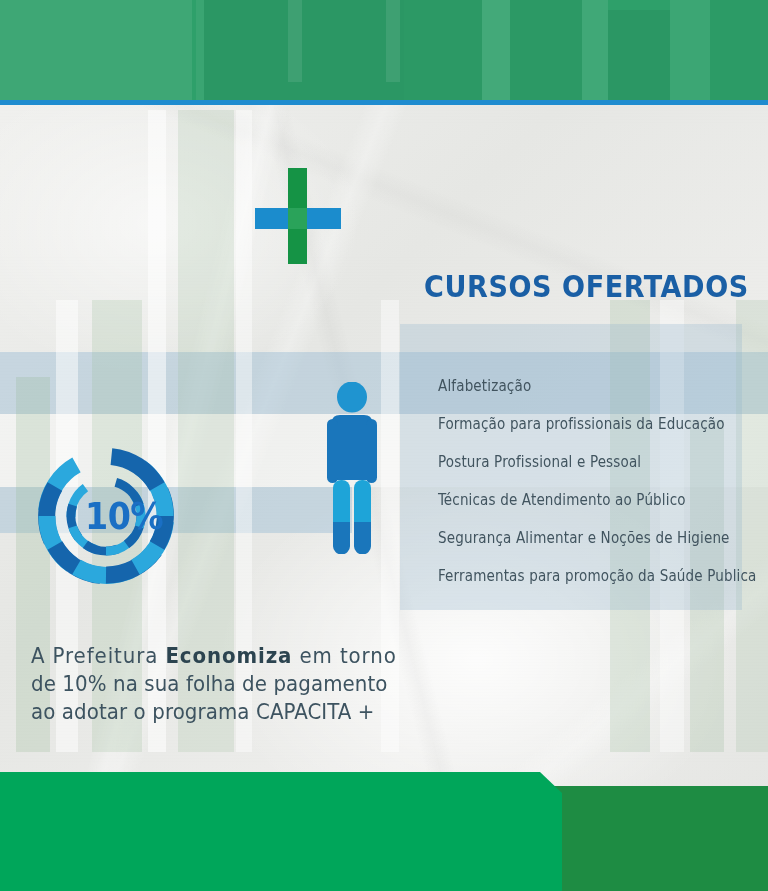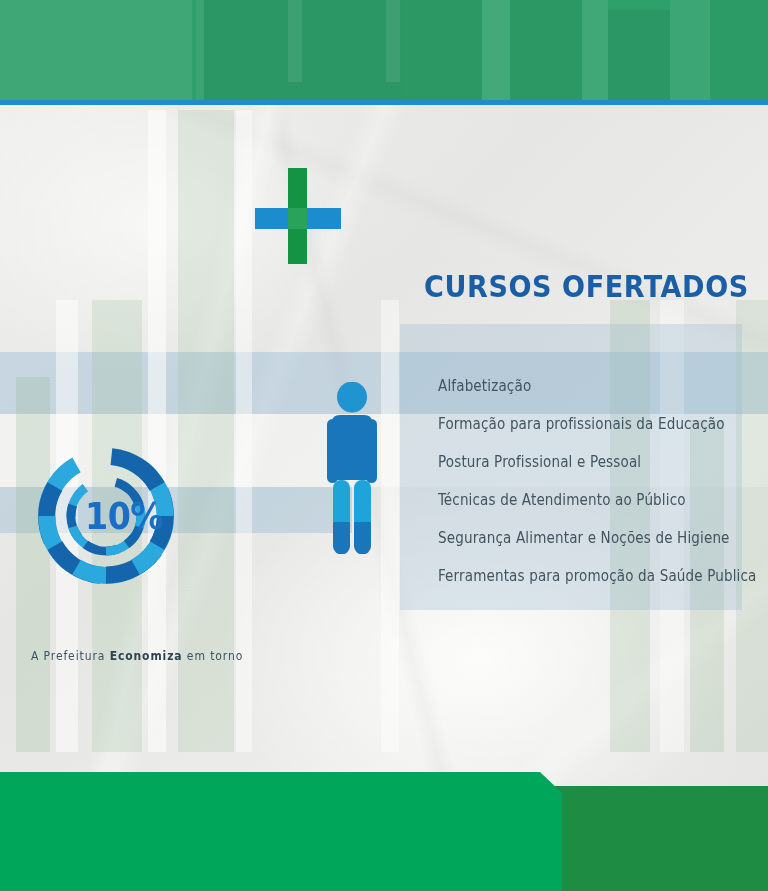--- a/index.html
+++ b/index.html
@@ -190,21 +190,21 @@
     letter-spacing: -0.5px;
     line-height: 1;
   }
 
   
   .savings-text {
     position: absolute;
     left: 31px; top: 642px;
     width: 330px;
     font-family: "Liberation Sans Narrow", "DejaVu Sans Condensed", "Liberation Sans", sans-serif;
-    font-size: 12px;
+    font-size: 22px;
     line-height: 28px;
     color: #3d5360;
     letter-spacing: 0.1px;
   }
   .savings-text .ln { display: block; white-space: nowrap; }
   .savings-text .emph { font-weight: 700; color: #2c4450; }
   .savings-text .ln-1 { letter-spacing: 0.9px; }
 
   
   .footer-dark {
@@ -314,20 +314,22 @@
       <path d="M 68 68 m 0 -35 A 35 35 0 0 0 39.11 48.31" stroke="#2ba8dd" transform="rotate(-180 68 68)"></path>
       <path d="M 68 68 m 0 -35 A 35 35 0 0 0 39.11 48.31" stroke="#1565ac" transform="rotate(-216 68 68)"></path>
       <path d="M 68 68 m 0 -35 A 35 35 0 0 0 39.11 48.31" stroke="#2ba8dd" transform="rotate(-252 68 68)"></path>
       <path d="M 68 68 m 0 -35 A 35 35 0 0 0 39.11 48.31" stroke="#1565ac" transform="rotate(-288 68 68)"></path>
     </g>
   </svg>
   <div class="donut-label">10%</div>
 
   <div class="savings-text">
     <span class="ln ln-1"><span>A Prefeitura </span><span class="emph">Economiza</span><span> em torno</span></span>
+    <span class="ln">de 10% na sua folha de pagamento</span>
+    <span class="ln">ao adotar o programa CAPACITA +</span>
   </div>
 
   <div class="footer-dark"></div>
   <svg class="footer-bright" viewBox="0 0 768 125" preserveAspectRatio="none">
     <polygon points="0,6 540,6 562,27 562,125 0,125" fill="#00A65A"></polygon>
   </svg>
 
 </div>
 
 </body></html>

